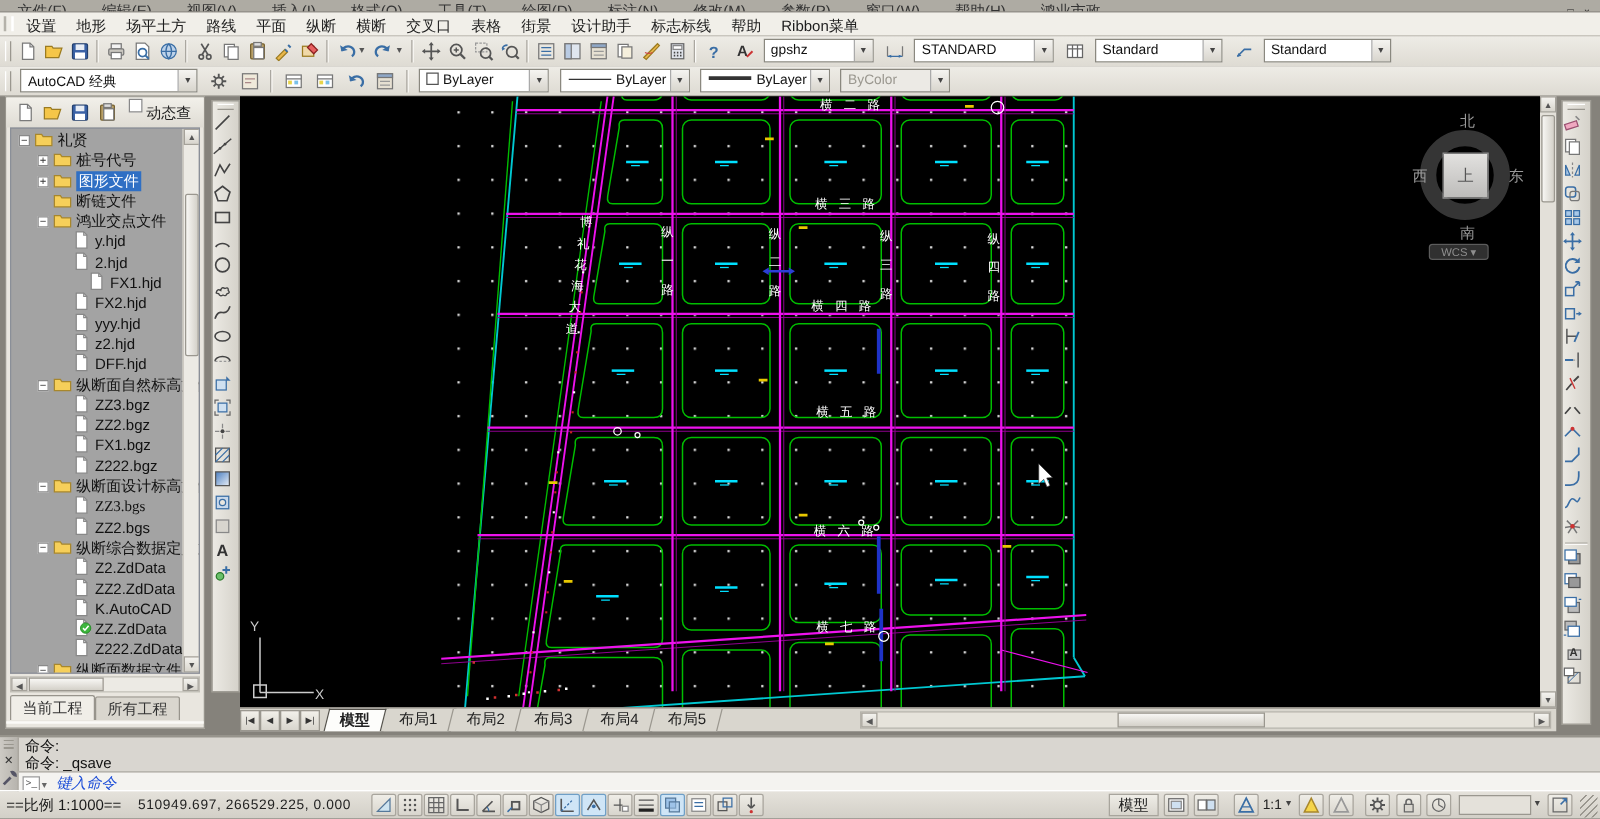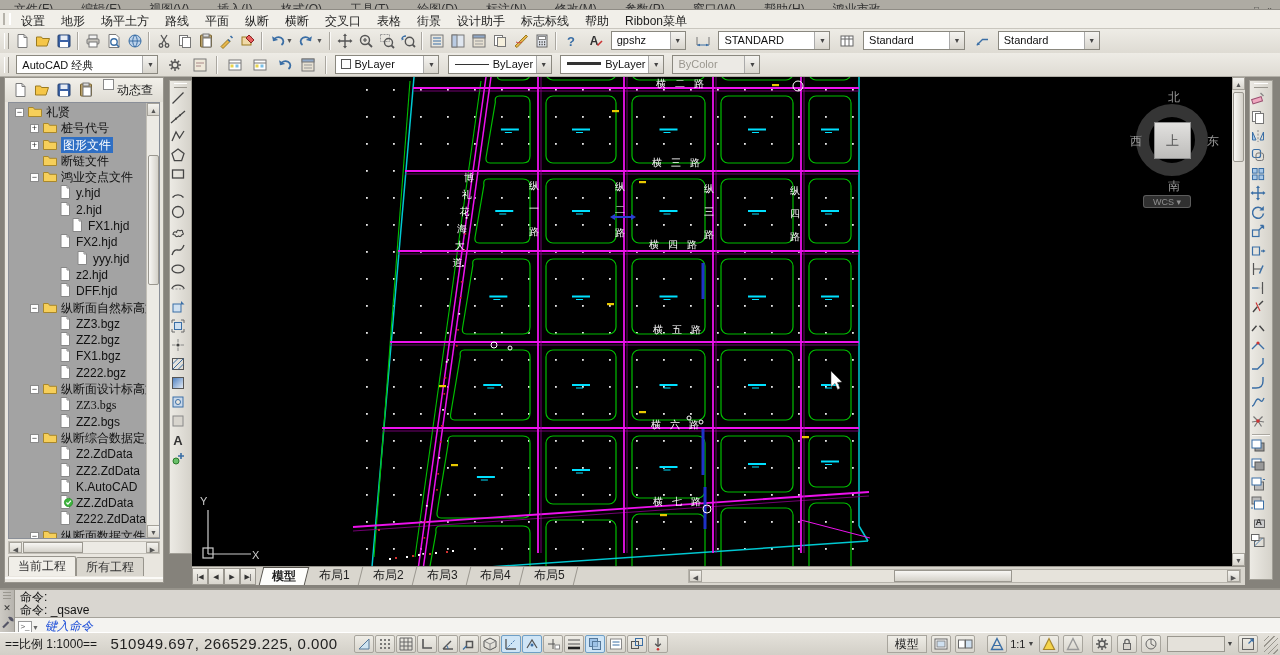--- a/index.html
+++ b/index.html
@@ -81,21 +81,21 @@
 #cstrip .dots{height:8px;margin:2px 3px;background:repeating-linear-gradient(#9a978f 0 1px,transparent 1px 3px)}
 #cstrip .cx{display:block;text-align:center;font-size:9px;color:#333;line-height:12px}
 #chist{position:absolute;left:15px;top:0;width:1265px;height:27px;padding:1px 0 0 5px;font-size:12px;line-height:13px;color:#111}
 #cinput{position:absolute;left:15px;top:27px;width:1265px;height:17px;background:#f4f3f0;border-top:1px solid #a5a29a;line-height:16px;padding-left:3px}
 #cinput .pbox{display:inline-block;width:14px;height:12px;border:1px solid #999;background:#fff;font-size:8px;line-height:10px;text-align:center;color:#555;vertical-align:1px}
 #cinput .pc{font-size:7px;color:#666}
 #cinput .ph{color:#1d4ed8;font-style:italic;margin-left:6px}
 
 #status{position:absolute;left:0;top:632px;width:1280px;height:23px;background:linear-gradient(#e5e2db,#d2cfc7);border-top:1px solid #fff}
 #status .ltxt{display:inline-block;font-size:12px;color:#1a1a1a;line-height:22px;padding-left:5px;vertical-align:top}
-#status .coord{display:inline-block;font-size:15px;color:#222;line-height:22px;padding-left:10px;letter-spacing:.5px;vertical-align:top}
+#status .coord{display:inline-block;font-size:11px;color:#222;line-height:22px;padding-left:10px;letter-spacing:.5px;vertical-align:top}
 .stbtn{display:inline-block;width:20px;height:18px;margin:2px 0 0 1px;text-align:center;vertical-align:top;background:linear-gradient(#efede7,#d8d5cd);border:1px solid #a8a59d;border-radius:2px}
 .stbtn.on{background:#cfe5f6;border-color:#6f9fc6}
 #srt{position:absolute;right:2px;top:0;height:23px;white-space:nowrap}
 #srt .mbtn{display:inline-block;height:18px;margin-top:2px;padding:0 7px;font-size:12px;line-height:16px;background:linear-gradient(#efede7,#d8d5cd);border:1px solid #a8a59d;vertical-align:top}
 #srt .lbl{font-size:11px;vertical-align:top;line-height:22px;color:#222}
 #srt .car{font-size:7px;vertical-align:top;line-height:22px;color:#444}
 #srt .mini{display:inline-block;width:58px;height:16px;background:#e4e1da;border:1px solid #9a978f;margin:3px 1px 0 3px;vertical-align:top}
 #srt .rgrip{display:inline-block;width:14px;height:18px;margin:3px 0 0 3px;background:repeating-linear-gradient(135deg,transparent 0 3px,#9a978f 3px 4px);vertical-align:top}
 .icn svg{display:inline-block}
 </style>
@@ -190,21 +190,21 @@
           <rect x="3" y="2" width="10" height="12" fill="#dfe3ea" stroke="#666"></rect>
           <rect x="4.5" y="3.5" width="7" height="3" fill="#fff" stroke="#888"></rect>
           <path d="M5 9 h1.2 M7.5 9 h1.2 M10 9 h1.2 M5 11.5 h1.2 M7.5 11.5 h1.2 M10 11.5 h1.2" stroke="#444" stroke-width="1.4"></path>
         </svg></span><span class="sep"></span><span class="tbtn"><svg width="16" height="16" viewBox="0 0 16 16">
           <text x="8" y="13" font-size="13" font-weight="bold" text-anchor="middle" fill="#3a6ea5">?</text>
         </svg></span></span>
   <span class="tbtn" id="tsic"><svg width="16" height="16" viewBox="0 0 16 16">
         <text x="7" y="12" font-size="12" font-weight="bold" text-anchor="middle" fill="#333">A</text>
         <path d="M10.5 12.5 L15 8" stroke="#c33" stroke-width="1.6"></path>
       </svg></span>
-  <span class="combo" style="width:75px"><span class="cv">gpshz</span><span class="cbtn">▼</span></span>
+  <span class="combo" style="width:88px"><span class="cv">gpshz</span><span class="cbtn">▼</span></span>
   <span class="tbtn" id="dsic"><svg width="16" height="16" viewBox="0 0 16 16">
         <path d="M2 12 h12" stroke="#3a6ea5"></path>
         <path d="M2 12 l3 -1.2 v2.4 z M14 12 l-3 -1.2 v2.4 z" fill="#3a6ea5"></path>
         <path d="M2 4 v8 M14 4 v8" stroke="#777"></path>
       </svg></span>
   <span class="combo" style="width:112px"><span class="cv">STANDARD</span><span class="cbtn">▼</span></span>
   <span class="tbtn" id="tbic"><svg width="16" height="16" viewBox="0 0 16 16">
         <rect x="2" y="3" width="12" height="10" fill="#fff" stroke="#666"></rect>
         <path d="M2 6 h12 M6 3 v10 M10 3 v10" stroke="#666"></path>
       </svg></span>
@@ -297,21 +297,21 @@
               <path d="M10 1.5 v2.5 h2.5" fill="none" stroke="#888"></path>
             </svg></span><span class="lab">2.hjd</span></div>
         <div class="trow" style="padding-left: 48px;"><span style="display:inline-block;width:12px"></span><span class="icn"><svg width="16" height="16" viewBox="0 0 16 16">
               <path d="M4 1.5 h6 l2.5 2.5 V14.5 H4 z" fill="#fff" stroke="#888"></path>
               <path d="M10 1.5 v2.5 h2.5" fill="none" stroke="#888"></path>
             </svg></span><span class="lab">FX1.hjd</span></div>
         <div class="trow" style="padding-left: 36px;"><span style="display:inline-block;width:12px"></span><span class="icn"><svg width="16" height="16" viewBox="0 0 16 16">
               <path d="M4 1.5 h6 l2.5 2.5 V14.5 H4 z" fill="#fff" stroke="#888"></path>
               <path d="M10 1.5 v2.5 h2.5" fill="none" stroke="#888"></path>
             </svg></span><span class="lab">FX2.hjd</span></div>
-        <div class="trow" style="padding-left: 53px;"><span style="display:inline-block;width:12px"></span><span class="icn"><svg width="16" height="16" viewBox="0 0 16 16">
+        <div class="trow" style="padding-left: 36px;"><span style="display:inline-block;width:12px"></span><span class="icn"><svg width="16" height="16" viewBox="0 0 16 16">
               <path d="M4 1.5 h6 l2.5 2.5 V14.5 H4 z" fill="#fff" stroke="#888"></path>
               <path d="M10 1.5 v2.5 h2.5" fill="none" stroke="#888"></path>
             </svg></span><span class="lab">yyy.hjd</span></div>
         <div class="trow" style="padding-left: 36px;"><span style="display:inline-block;width:12px"></span><span class="icn"><svg width="16" height="16" viewBox="0 0 16 16">
               <path d="M4 1.5 h6 l2.5 2.5 V14.5 H4 z" fill="#fff" stroke="#888"></path>
               <path d="M10 1.5 v2.5 h2.5" fill="none" stroke="#888"></path>
             </svg></span><span class="lab">z2.hjd</span></div>
         <div class="trow" style="padding-left: 36px;"><span style="display:inline-block;width:12px"></span><span class="icn"><svg width="16" height="16" viewBox="0 0 16 16">
               <path d="M4 1.5 h6 l2.5 2.5 V14.5 H4 z" fill="#fff" stroke="#888"></path>
               <path d="M10 1.5 v2.5 h2.5" fill="none" stroke="#888"></path>

